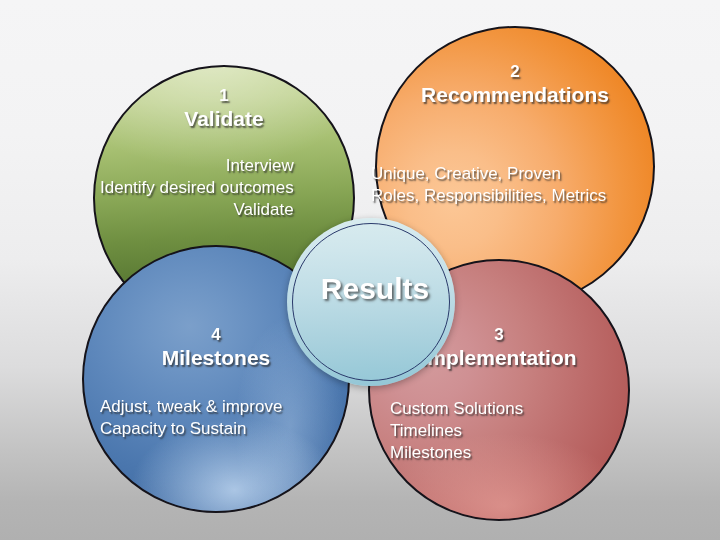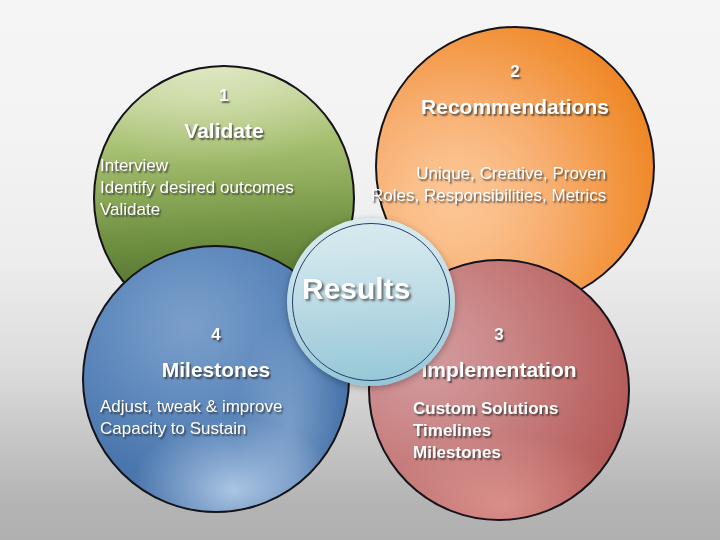--- a/index.html
+++ b/index.html
@@ -105,44 +105,45 @@
   }
   .num {
     font-size: 17px;
     font-weight: bold;
     text-align: center;
   }
   .ttl {
     font-size: 21px;
     font-weight: bold;
     text-align: center;
-    margin-top: 13px;
+    margin-top: 1px;
   }
   .body {
     font-size: 17px;
     font-weight: normal;
     line-height: 1.28;
   }
 
   
   #head-discovery        { left:  93px; top:  86px; width: 262px; }
   #head-recommendations  { left: 375px; top:  62px; width: 280px; }
   #head-implementation   { left: 368px; top: 325px; width: 262px; }
   #head-measurement      { left:  82px; top: 325px; width: 268px; }
 
   
-  #body-discovery       { left: 100px; top: 155px; }
-  #body-recommendations { left: 371px; top: 163px; text-align: right; }
-  #body-implementation  { left: 413px; top: 398px; font-weight: bold; }
+  #body-discovery       { left: 100px; top: 155px; text-align: right; }
+  #body-recommendations { left: 371px; top: 163px; }
+  #body-implementation  { left: 390px; top: 398px; }
   #body-measurement     { left: 100px; top: 396px; }
 
   #label-results {
     position: absolute;
-    left: 302px; top: 272px;
+    left: 291px; top: 272px;
     width: 168px;
+    text-align: center;
     font-size: 30px;
     font-weight: bold;
     color: #ffffff;
     text-shadow: 2px 2px 2.4px rgba(55,55,55,0.72);
     white-space: nowrap;
   }
 </style>
 </head>
 <body>
 

